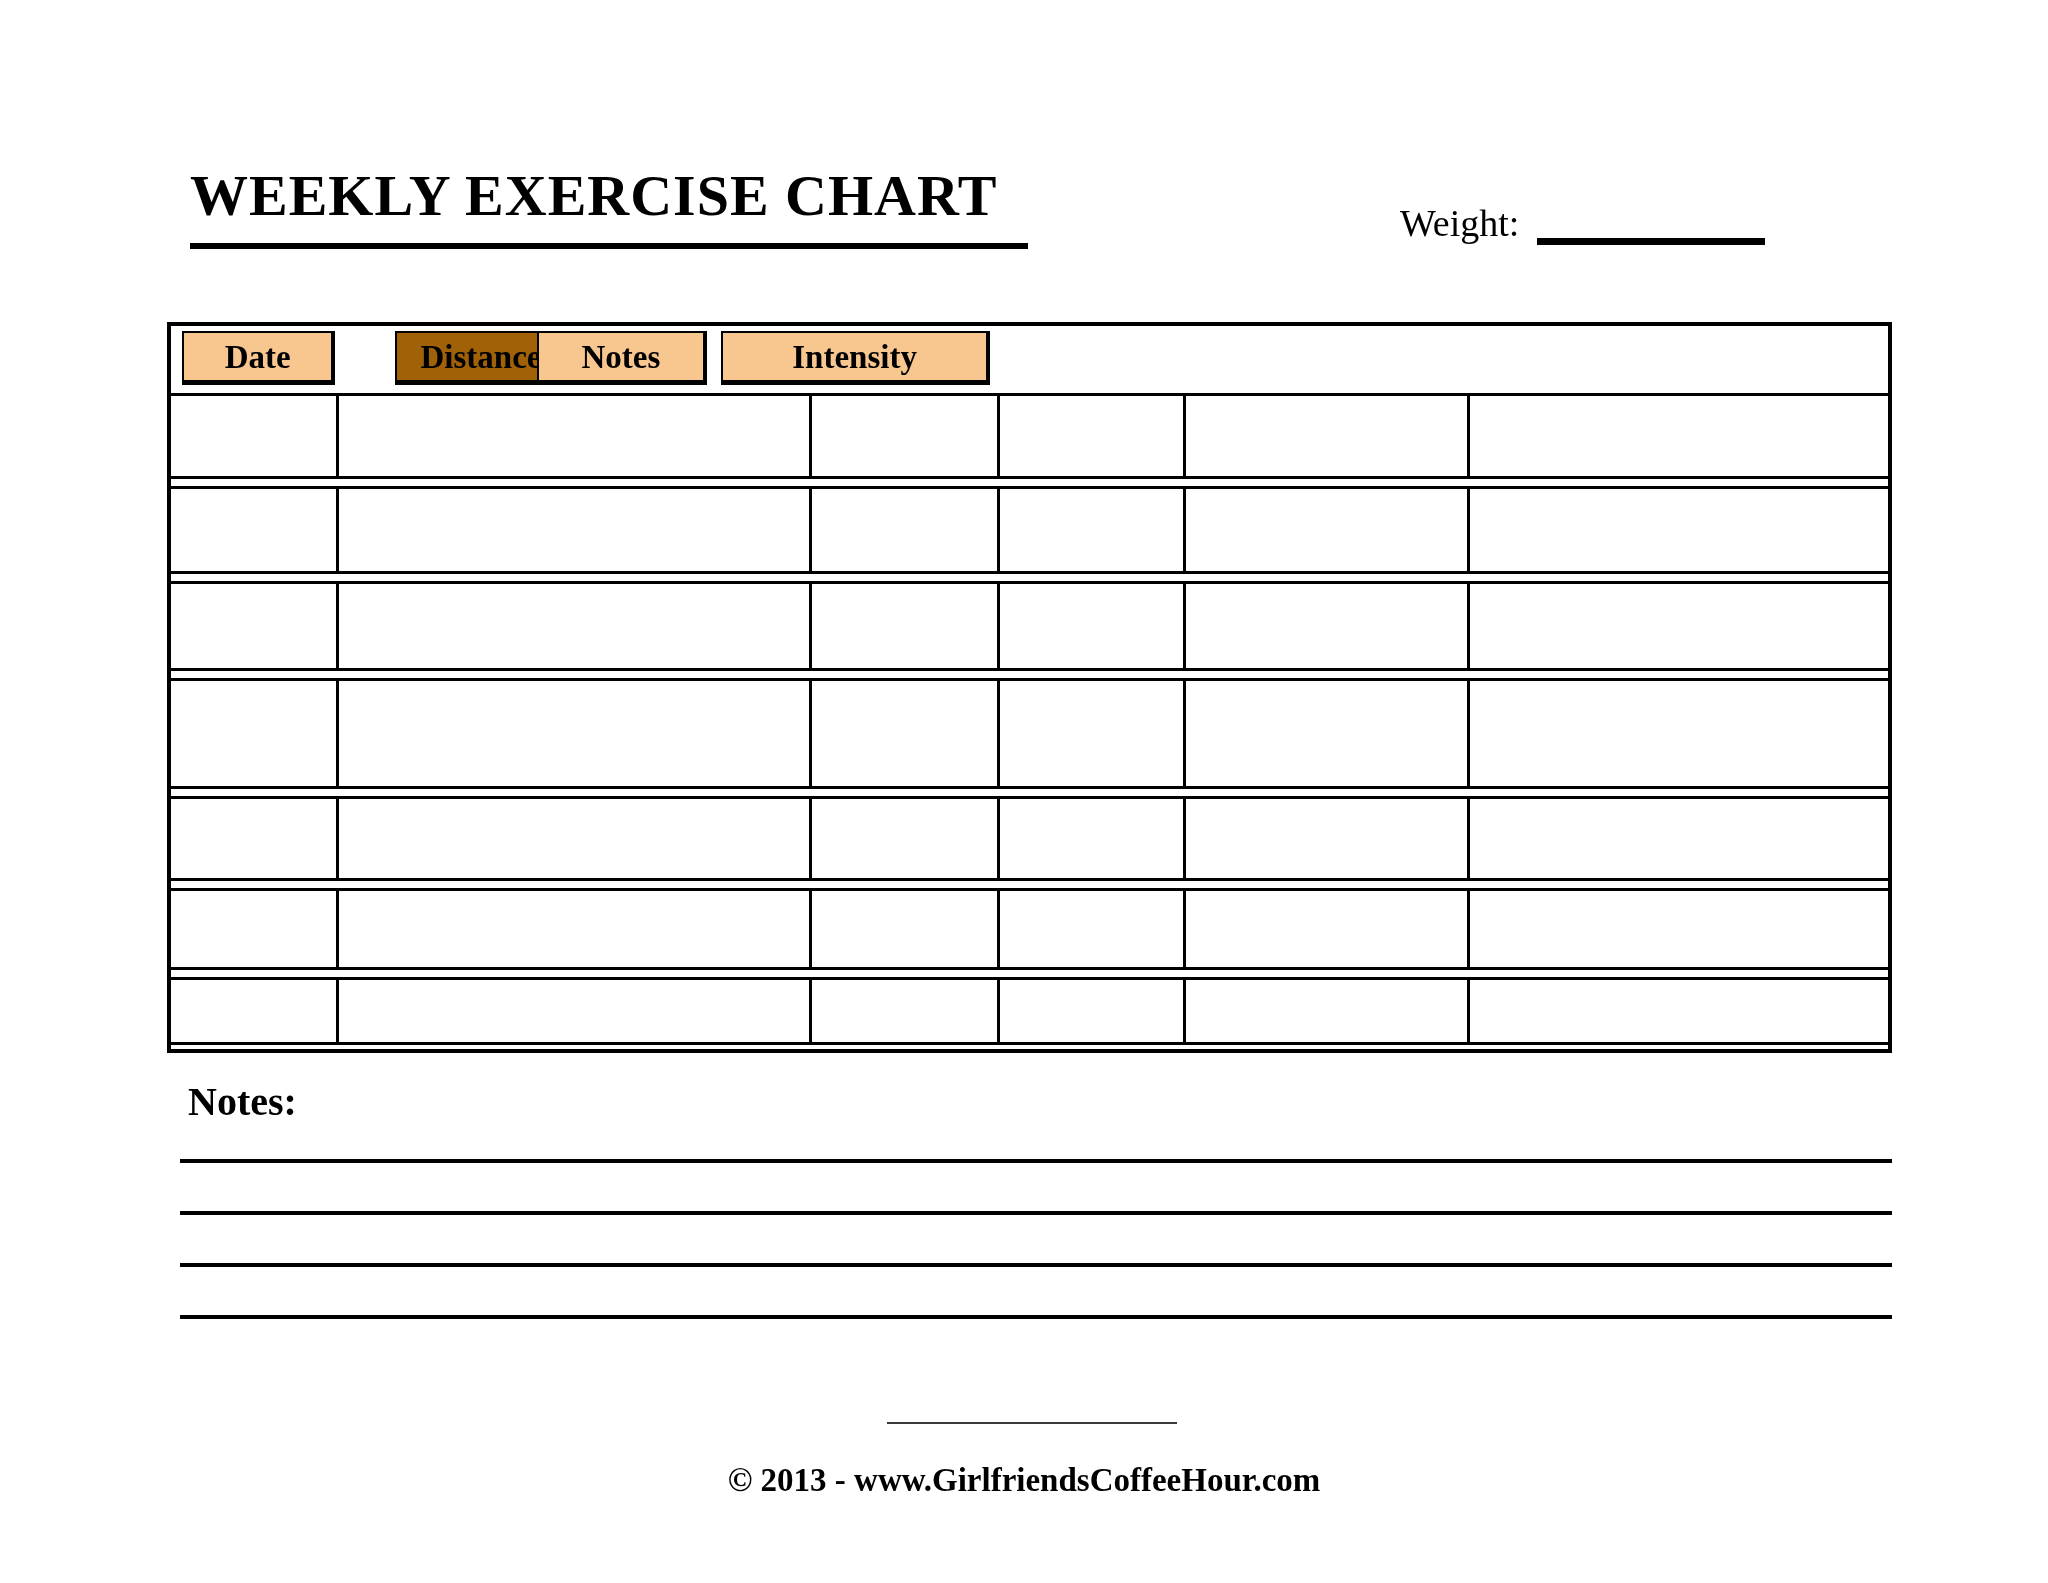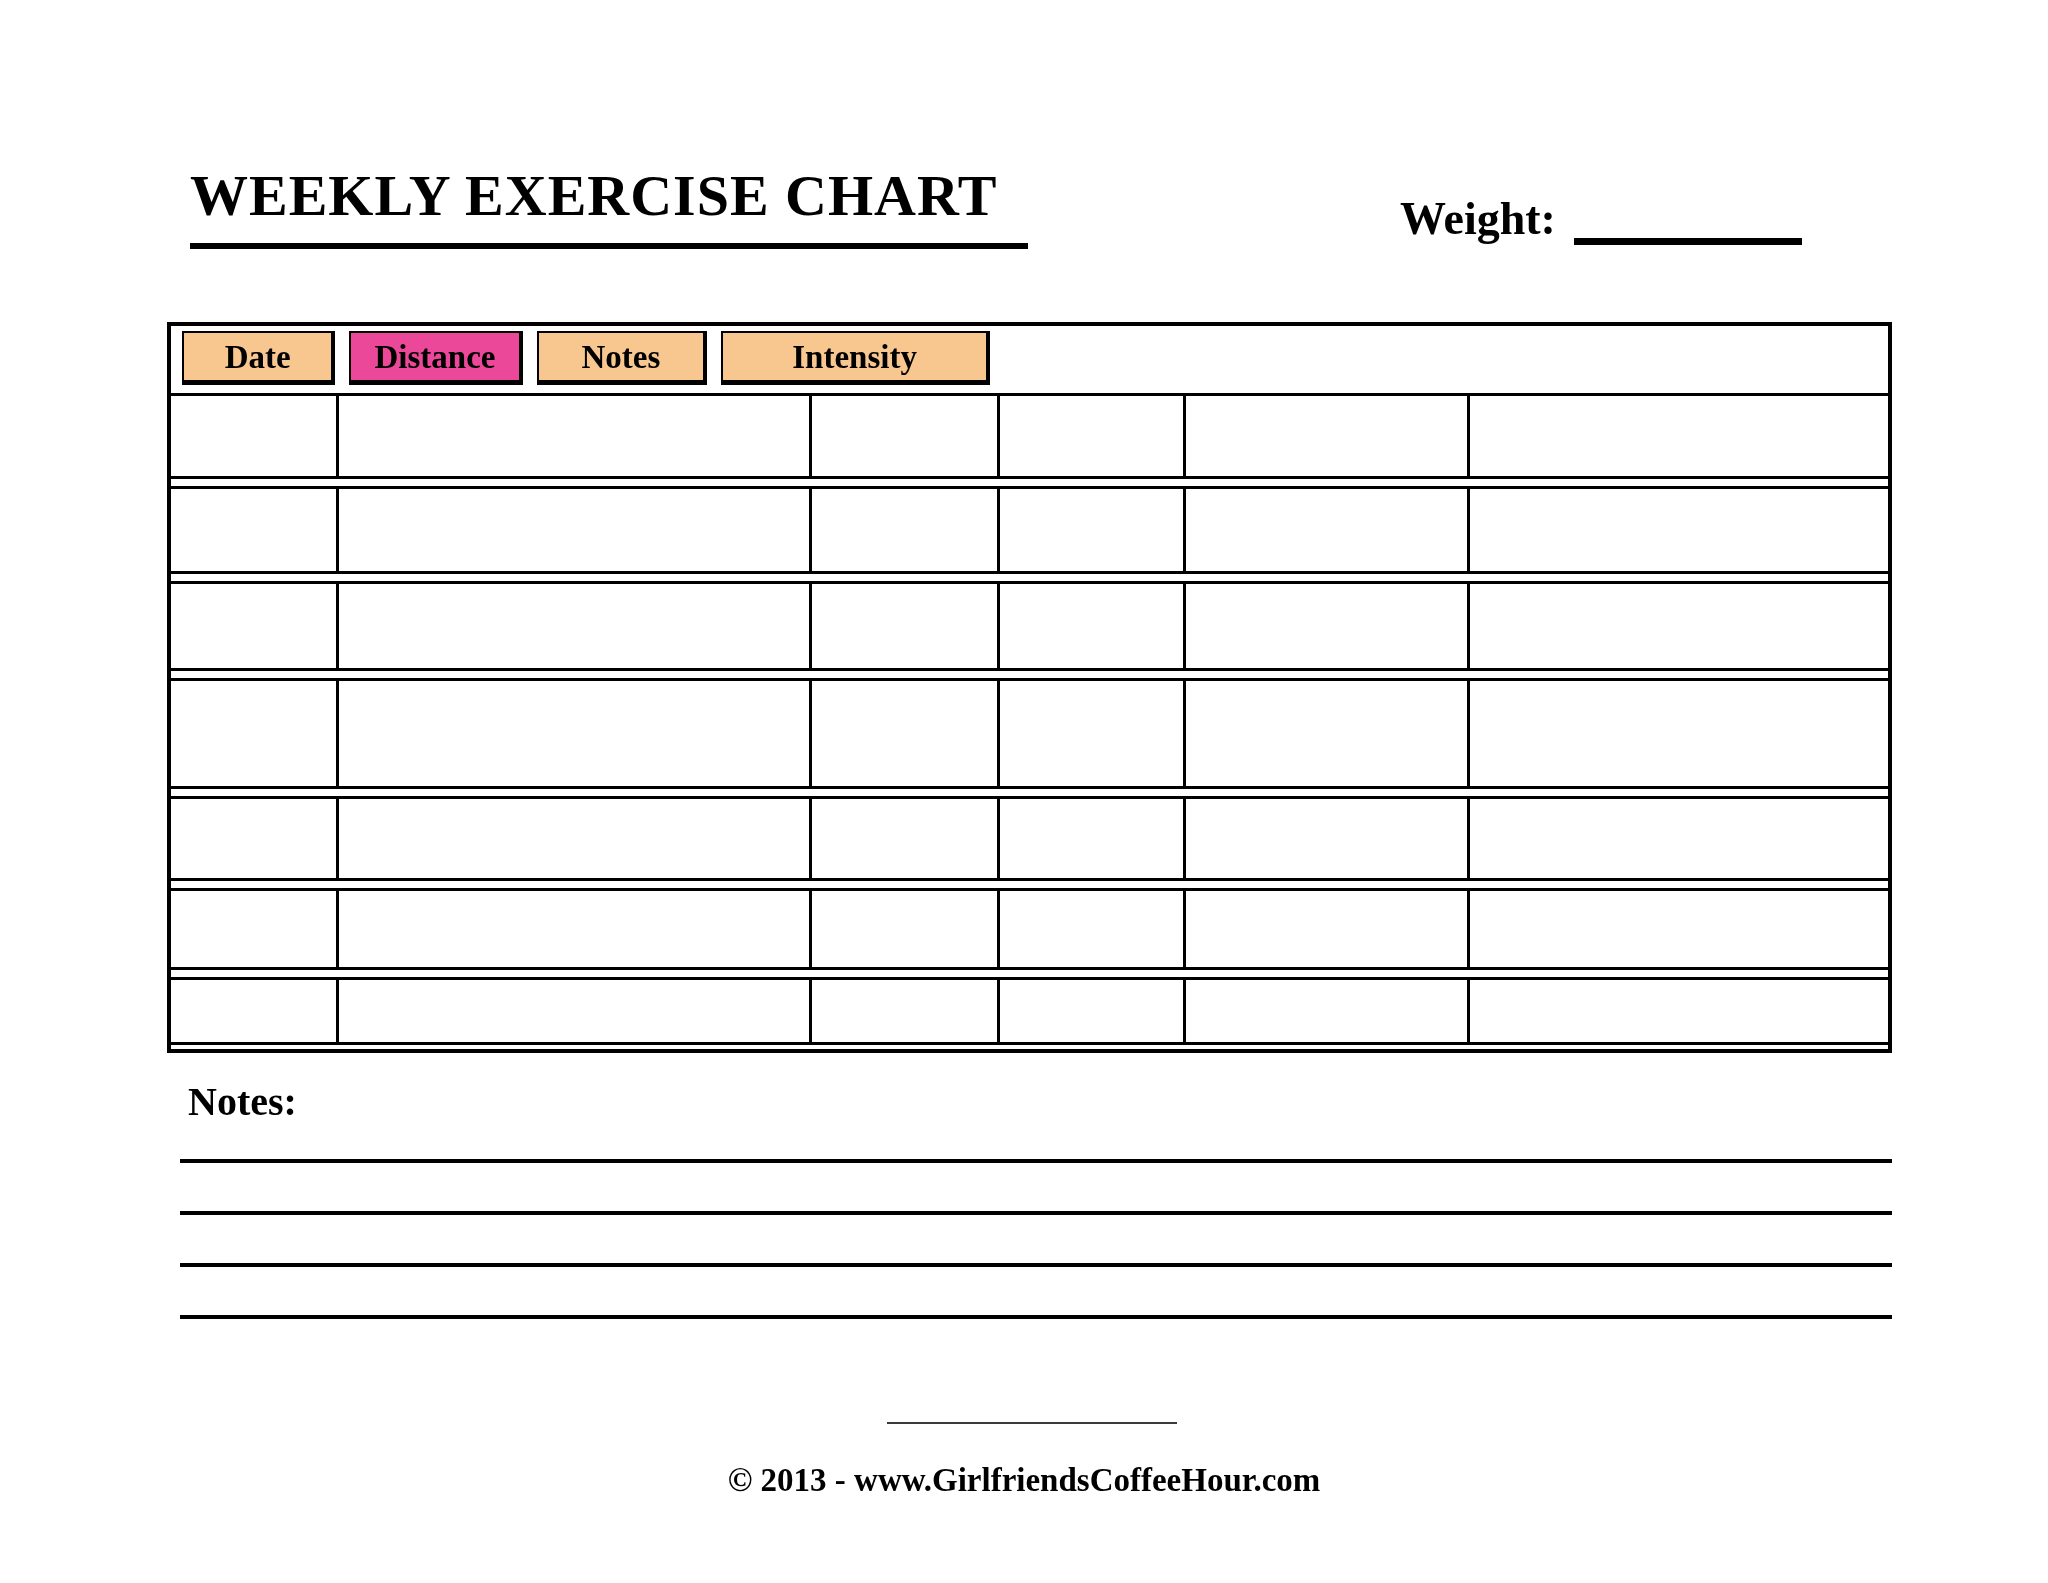--- a/index.html
+++ b/index.html
@@ -25,22 +25,22 @@
     font-weight: bold;
     letter-spacing: 1px;
     white-space: nowrap;
     padding: 0 30px 14px 0;
     border-bottom: 6px solid #000;
   }
   .weight-wrap {
     position: absolute;
     left: 1400px;
     top: 188px;
-    font-size: 46px;
-    font-weight: bold;
+    font-size: 38px;
+    font-weight: normal;
     white-space: nowrap;
   }
   .weight-blank {
     display: inline-block;
     width: 228px;
     height: 50px;
     margin-left: 18px;
     border-bottom: 7px solid #000;
     vertical-align: bottom;
   }
@@ -140,21 +140,21 @@
 <div class="weight-wrap">
   <span>Weight:</span><span class="weight-blank"></span>
 </div>
 
 <div class="frame">
   <div class="header-row">
       <div class="hwrap" style="width: 9.8%;">
         <div class="hcell" style="background: rgb(248, 198, 143); border-color: rgb(0, 0, 0);">Date</div>
       </div>
       <div class="hwrap" style="width: 10.95%;">
-        <div class="hcell" style="background: #ec4899; border-color: rgb(0, 0, 0);">Distance</div>
+        <div class="hcell" style="background: #a16207; border-color: rgb(0, 0, 0); margin-left: 46px;">Distance</div>
       </div>
       <div class="hwrap" style="width: 10.8%;">
         <div class="hcell" style="background: rgb(248, 198, 143); border-color: rgb(0, 0, 0);">Notes</div>
       </div>
       <div class="hwrap" style="width: 16.55%;">
         <div class="hcell" style="background: rgb(248, 198, 143); border-color: rgb(0, 0, 0);">Intensity</div>
       </div>
     </div>
   <div class="tbody">
       <div class="trow" style="height: 86px;">

